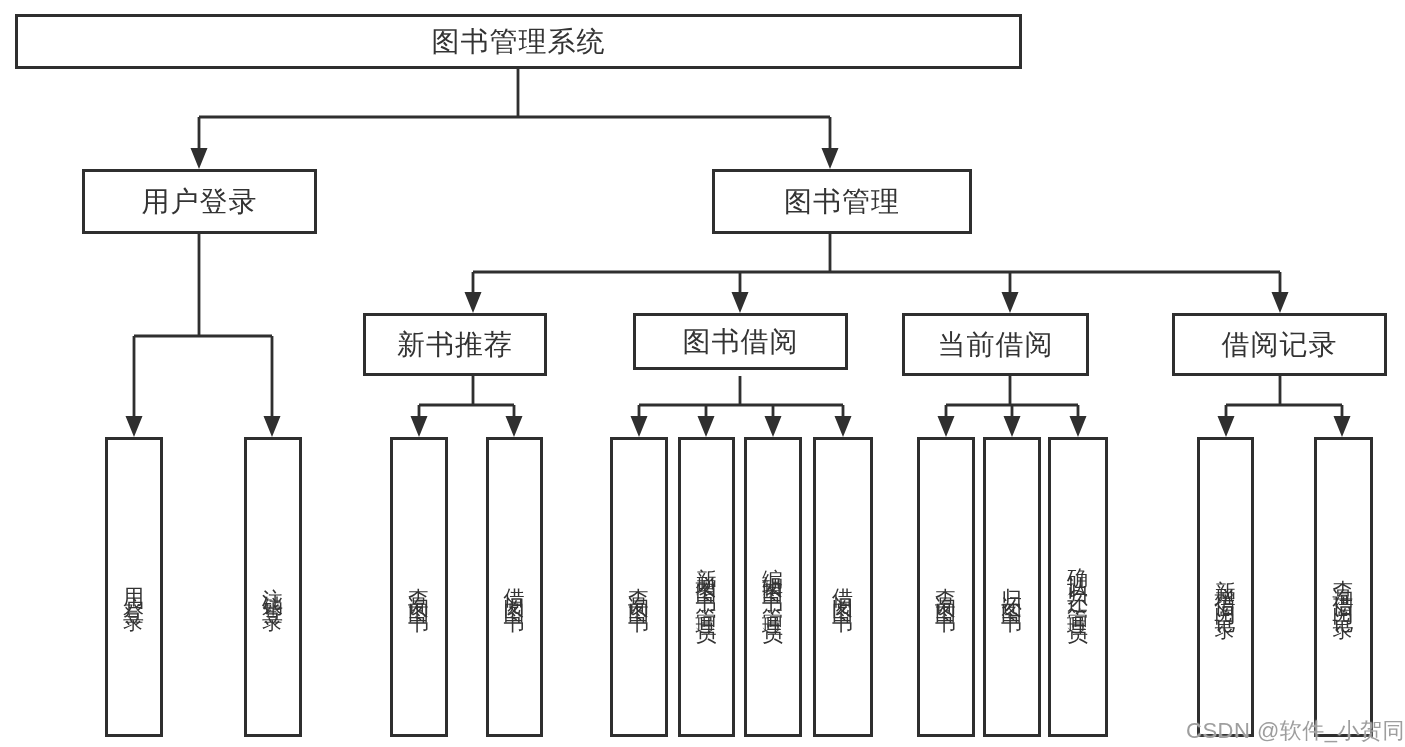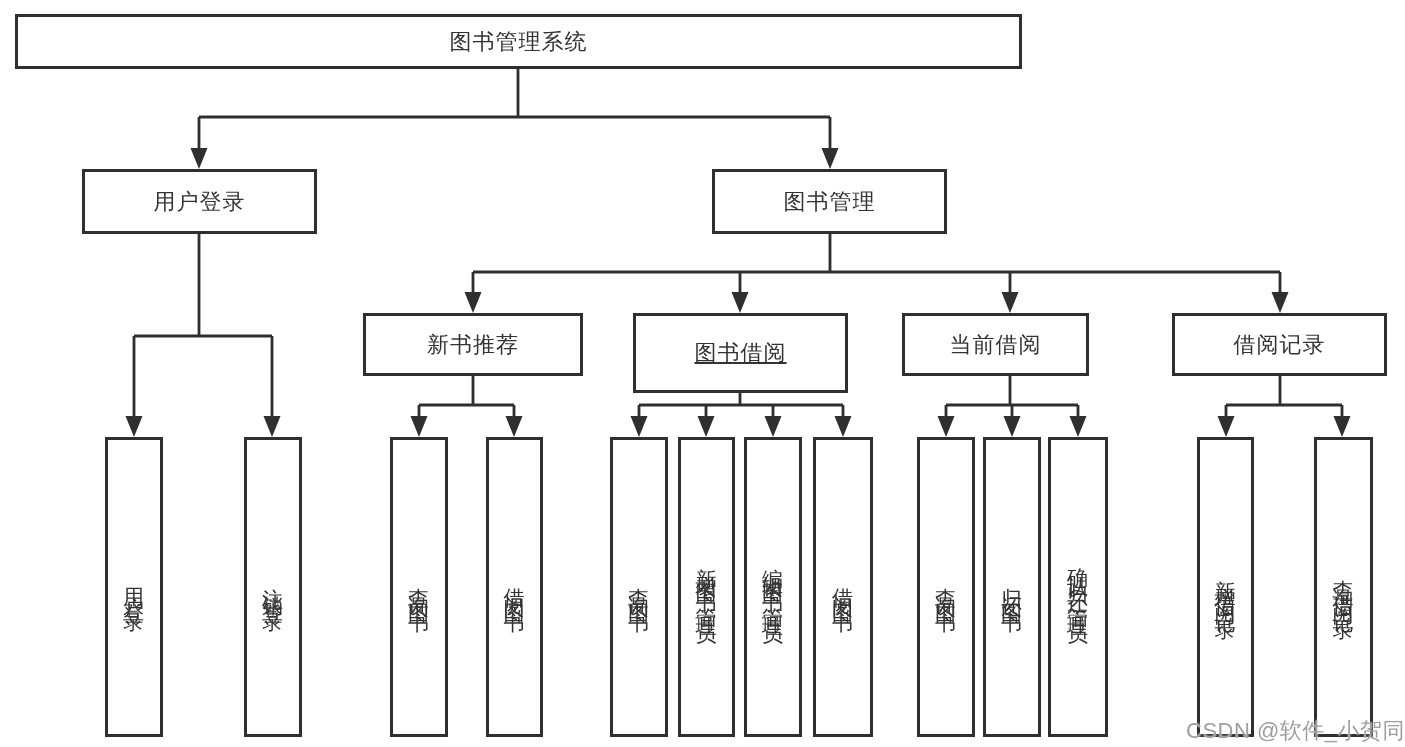--- a/index.html
+++ b/index.html
@@ -19,21 +19,21 @@
   .node {
     position: absolute;
     box-sizing: border-box;
     border: 3px solid #2f2f2f;
     background: #ffffff;
     display: flex;
     align-items: center;
     justify-content: center;
     color: #333333;
   }
-  .node.h { font-size: 22px; letter-spacing: 1px; }
+  .node.h { font-size: 28px; letter-spacing: 1px; }
   .node.v .vtext {
     writing-mode: vertical-rl;
     text-orientation: mixed;
     font-size: 21px;
     letter-spacing: 8px;
     line-height: 1;
     white-space: nowrap;
   }
   .watermark {
     position: absolute;
@@ -91,24 +91,24 @@
              M937.5,416 L954.5,416 L946,437 Z
              M1003.5,416 L1020.5,416 L1012,437 Z
              M1069.5,416 L1086.5,416 L1078,437 Z
              M1217.5,416 L1234.5,416 L1226,437 Z
              M1333.5,416 L1350.5,416 L1342,437 Z"></path>
   </svg>
 
   <div class="node h" style="left:15px; top:14px; width:1007px; height:55px;">图书管理系统</div>
 
   <div class="node h" style="left:82px; top:169px; width:235px; height:65px;">用户登录</div>
-  <div class="node h" style="left:712px; top:169px; width:235px; height:65px;">图书管理</div>
+  <div class="node h" style="left:712px; top:169px; width:260px; height:65px;">图书管理</div>
 
-  <div class="node h" style="left:363px; top:313px; width:220px; height:63px;">新书推荐</div>
-  <div class="node h" style="left:633px; top:313px; width:215px; height:80px;text-decoration:underline;">图书借阅</div>
+  <div class="node h" style="left:363px; top:313px; width:184px; height:63px;">新书推荐</div>
+  <div class="node h" style="left:633px; top:313px; width:215px; height:57px;">图书借阅</div>
   <div class="node h" style="left:902px; top:313px; width:187px; height:63px;">当前借阅</div>
   <div class="node h" style="left:1172px; top:313px; width:215px; height:63px;">借阅记录</div>
 
   <div class="node v" style="left:105px; top:437px; width:58px; height:300px;">
     <span class="vtext">用户登录</span>
   </div>
   <div class="node v" style="left:244px; top:437px; width:58px; height:300px;">
     <span class="vtext">注销登录</span>
   </div>
 

